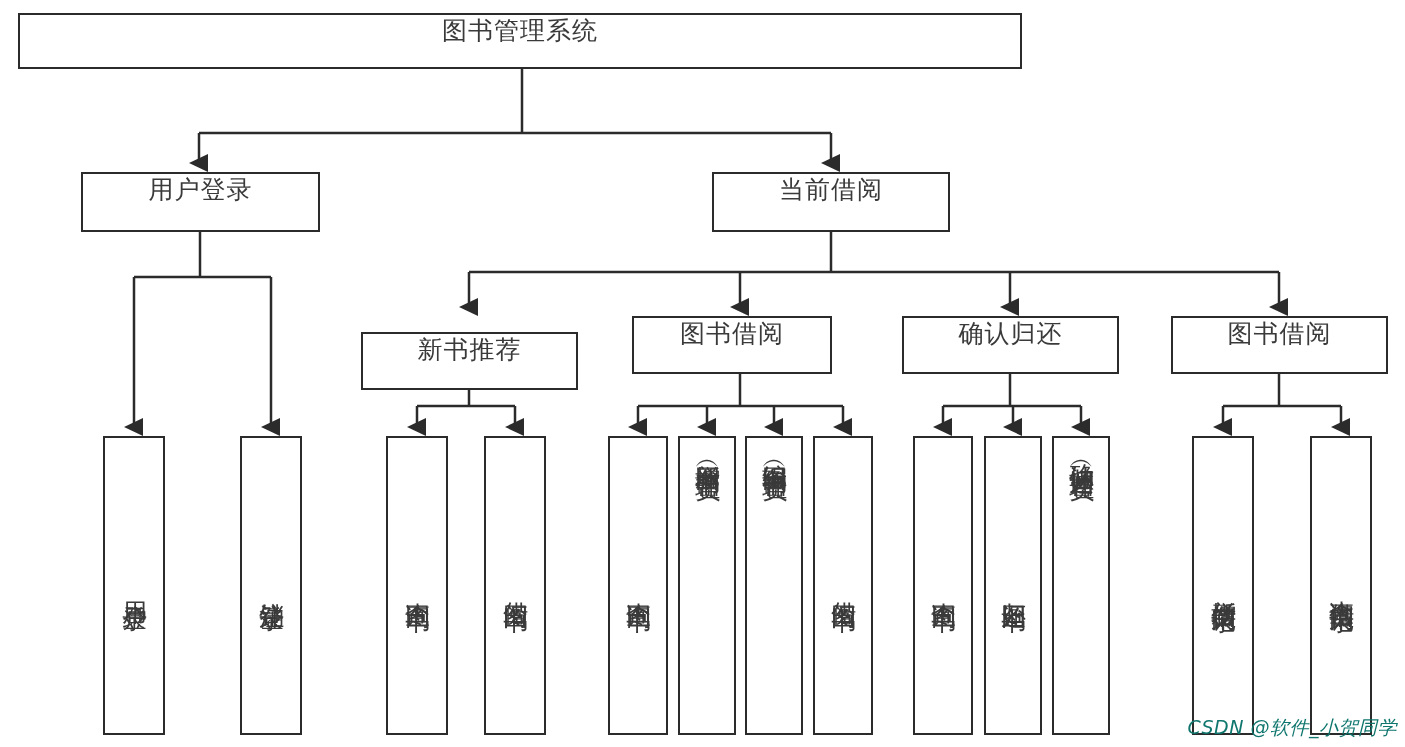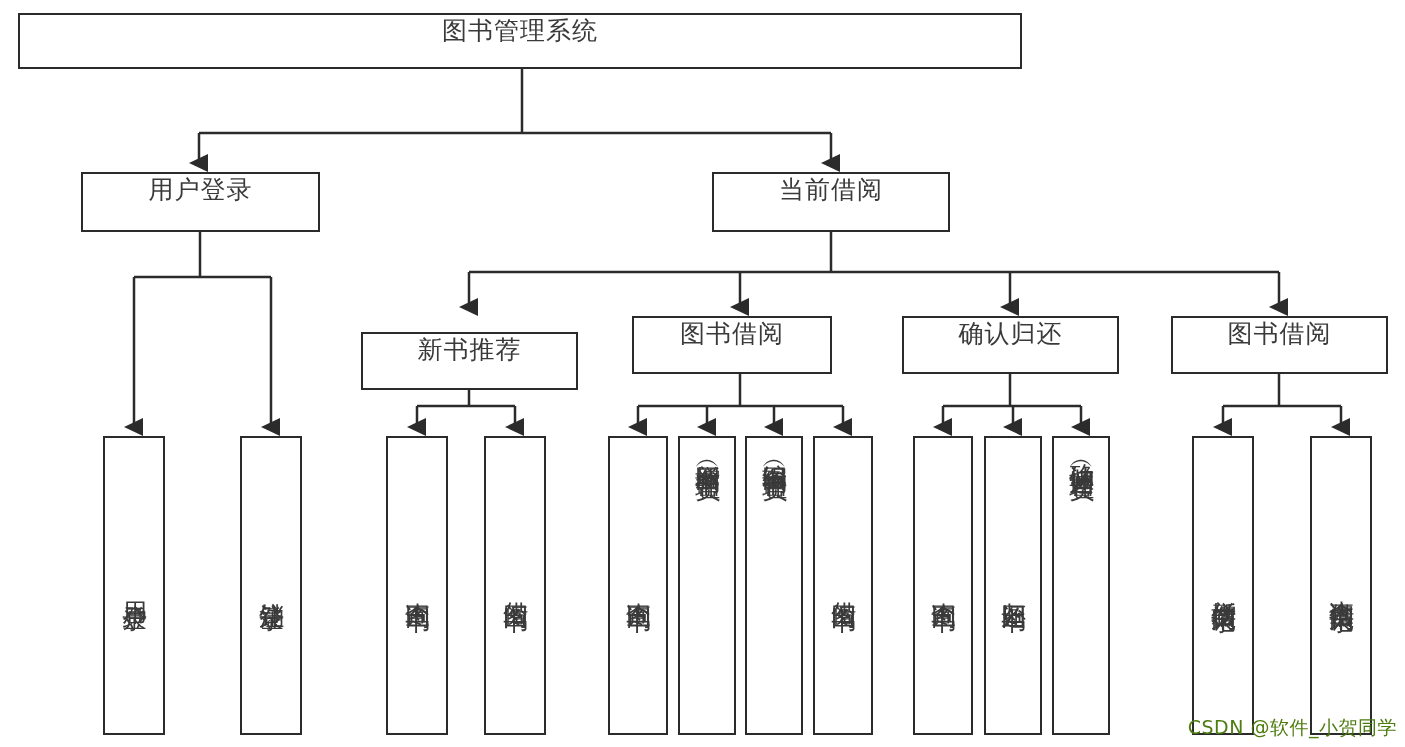--- a/index.html
+++ b/index.html
@@ -57,25 +57,26 @@
     text-align: center;
   }
   .node.leaf.top-align {
     align-items: flex-start;
   }
   #watermark {
     position: absolute;
     right: 8px;
     bottom: 6px;
     font-size: 19px;
-    color: #4d7c0f;
+    color: #0f766e;
     letter-spacing: 0.5px;
     white-space: nowrap;
     z-index: 5;
     font-family: "DejaVu Sans", "Liberation Sans", sans-serif;
+    font-style: italic;
   }
 </style>
 </head>
 <body>
 
 <div id="diagram-root">
 
   <svg id="edge-layer" viewBox="0 0 1405 747" xmlns="http://www.w3.org/2000/svg">
     <defs>
       <marker id="arrow" markerWidth="9" markerHeight="9" refX="4.2" refY="4.2" orient="auto" markerUnits="strokeWidth">

